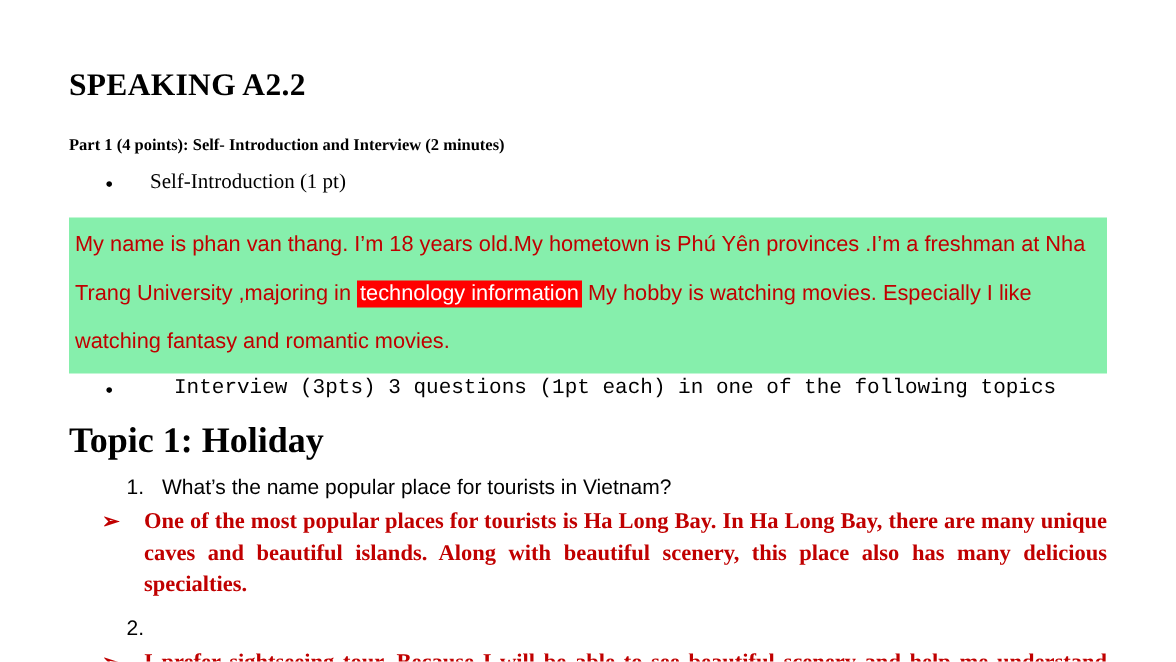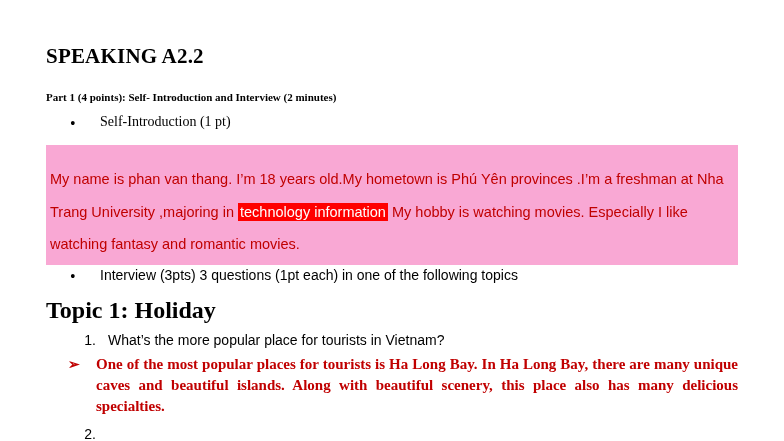--- a/index.html
+++ b/index.html
@@ -54,26 +54,26 @@
     font-size: 16px;
     line-height: 1;
     padding-top: 2px;
   }
   .bullet-line .btxt {
     font-size: 14px;
   }
 
   .answer-block {
     margin-top: 13px;
-    background: #f9a8d4;
+    background: #86efac;
     color: #c00000;
     font-family: "Liberation Sans", sans-serif;
     font-size: 14.5px;
     line-height: 2.25;
-    padding: 18px 4px 4px 4px;
+    padding: 2px 4px 4px 4px;
     box-sizing: border-box;
   }
   .hl {
     background: #ff0000;
     color: #ffffff;
     padding: 1px 2px;
     font-family: "Liberation Sans", sans-serif;
   }
 
   .bullet-line.tight {
@@ -144,28 +144,28 @@
 
   <div class="bullet-line">
     <span class="bullet">•</span>
     <span class="btxt">Self-Introduction (1 pt)</span>
   </div>
 
   <div class="answer-block"><span>My name is phan van thang. I’m 18 years old.My hometown is Phú Yên provinces .I’m a  freshman at  Nha Trang University ,majoring in </span><span class="hl">technology information</span><span> My hobby is watching movies. Especially I like watching fantasy and romantic movies.</span></div>
 
   <div class="bullet-line tight">
     <span class="bullet">•</span>
-    <span class="btxt" style="font-family:Liberation Sans, sans-serif;font-size:14px;">Interview (3pts) 3 questions (1pt each) in one of the following topics</span>
+    <span class="btxt" style="font-family:Liberation Mono, monospace;font-size:14px;margin-left:16px;">Interview (3pts) 3 questions (1pt each) in one of the following topics</span>
   </div>
 
   <div class="topic-heading">Topic 1: Holiday</div>
 
   <div class="num-line">
     <span class="num">1.</span>
-    <span>What’s the more popular place for tourists in Vietnam?</span>
+    <span>What’s the name popular place for tourists in Vietnam?</span>
   </div>
 
   <div class="arrow-para">
     <span class="arrow">➢</span>
     <span class="ptxt j">One of the most popular places for tourists is Ha Long Bay. In Ha Long Bay, there are many unique caves and beautiful islands. Along with beautiful scenery, this place also has many delicious specialties.</span>
   </div>
 
   <div class="num-line">
     <span class="num">2.</span>
   </div>

